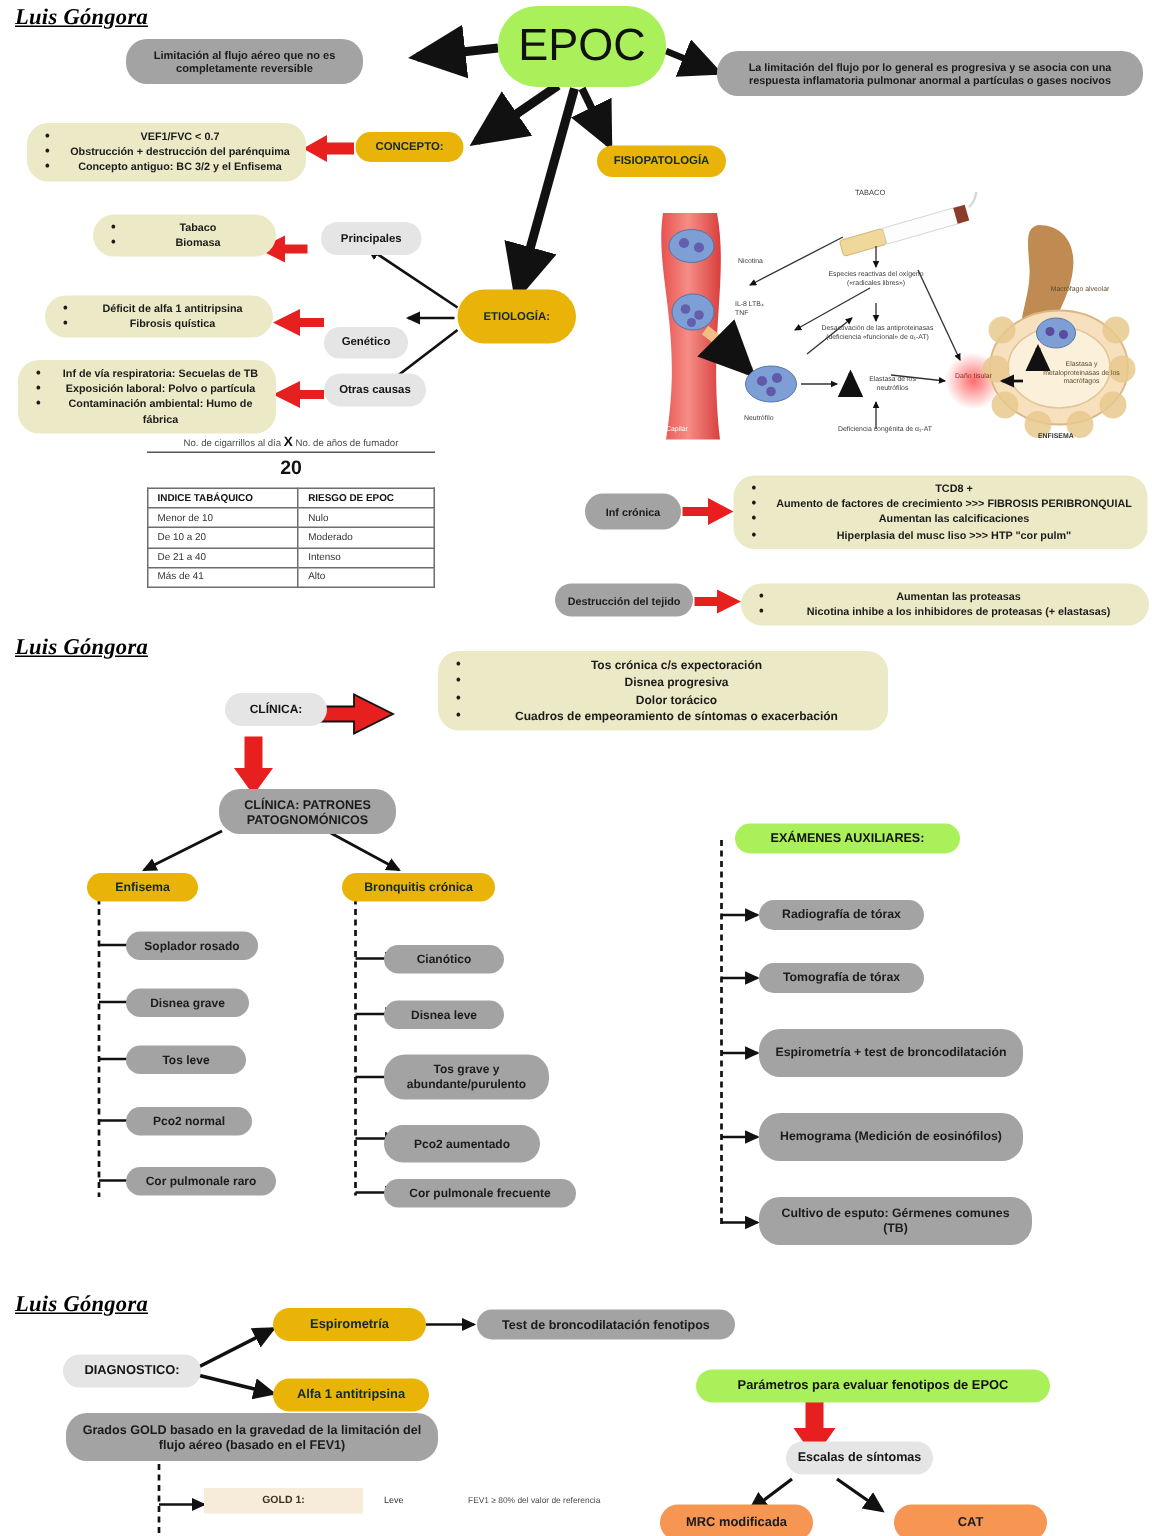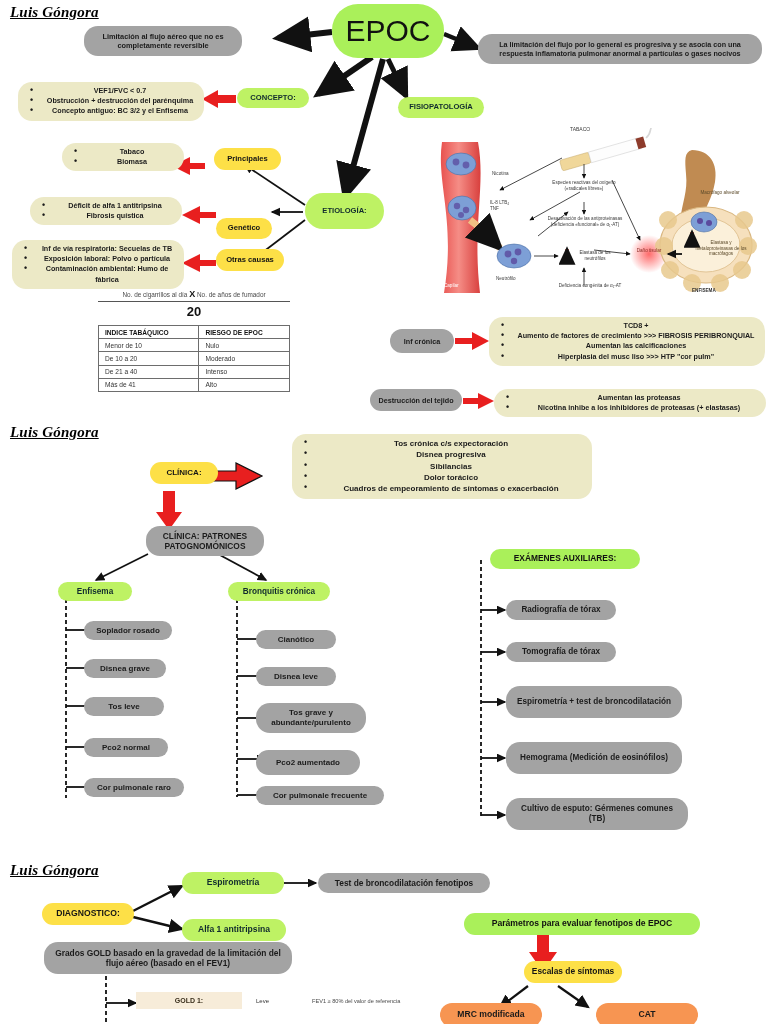--- a/index.html
+++ b/index.html
@@ -31,22 +31,22 @@
     display:flex;
     align-items:center;
     justify-content:center;
     text-align:center;
     font-weight:bold;
     line-height:1.15;
     border-radius:999px;
     padding:3px 6px;
   }
   .n-green{background:#aaf05a;color:#111;}
-  .n-cyan{background:#bef264;color:#102a2e;}
-  .n-yellow{background:#fde047;color:#151515;}
+  .n-cyan{background:#eab308;color:#102a2e;}
+  .n-yellow{background:#e5e5e5;color:#151515;}
   .n-orange{background:#f79552;color:#1a1a1a;}
 
   .title-epoc{
     font-size:30px;font-weight:400;font-family:"Liberation Sans",sans-serif;
     border-radius:26px;
   }
 
   .bullets{
     position:absolute;
     box-sizing:border-box;
@@ -373,21 +373,20 @@
   </div>
 
   <div class="author" style="left:10px;top:424px;">Luis Góngora</div>
 
   <div class="node n-yellow" style="left:150px;top:462px;width:68px;height:22px;font-size:8px;">CLÍNICA:</div>
 
   <div class="bullets" style="left:292px;top:434px;width:300px;font-size:8px;">
     <ul>
       <li>Tos crónica c/s expectoración</li>
       <li>Disnea progresiva</li>
-      <li>Sibilancias</li>
       <li>Dolor torácico</li>
       <li>Cuadros de empeoramiento de síntomas o exacerbación</li>
     </ul>
   </div>
 
   <div class="plain" style="left:146px;top:526px;width:118px;height:30px;font-size:8.4px;">CLÍNICA: PATRONES PATOGNOMÓNICOS</div>
 
   <div class="node n-cyan" style="left:58px;top:582px;width:74px;height:19px;font-size:8.2px;">Enfisema</div>
   <div class="plain" style="left:84px;top:621px;width:88px;height:19px;font-size:8px;">Soplador rosado</div>
   <div class="plain" style="left:84px;top:659px;width:82px;height:19px;font-size:8px;">Disnea grave</div>

